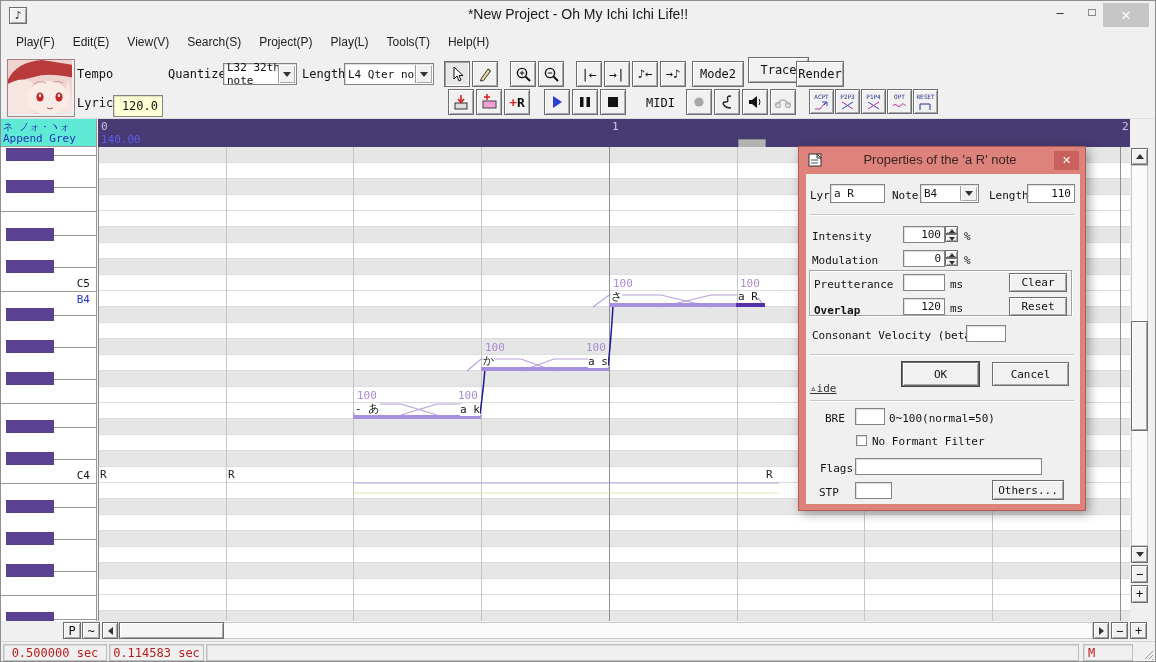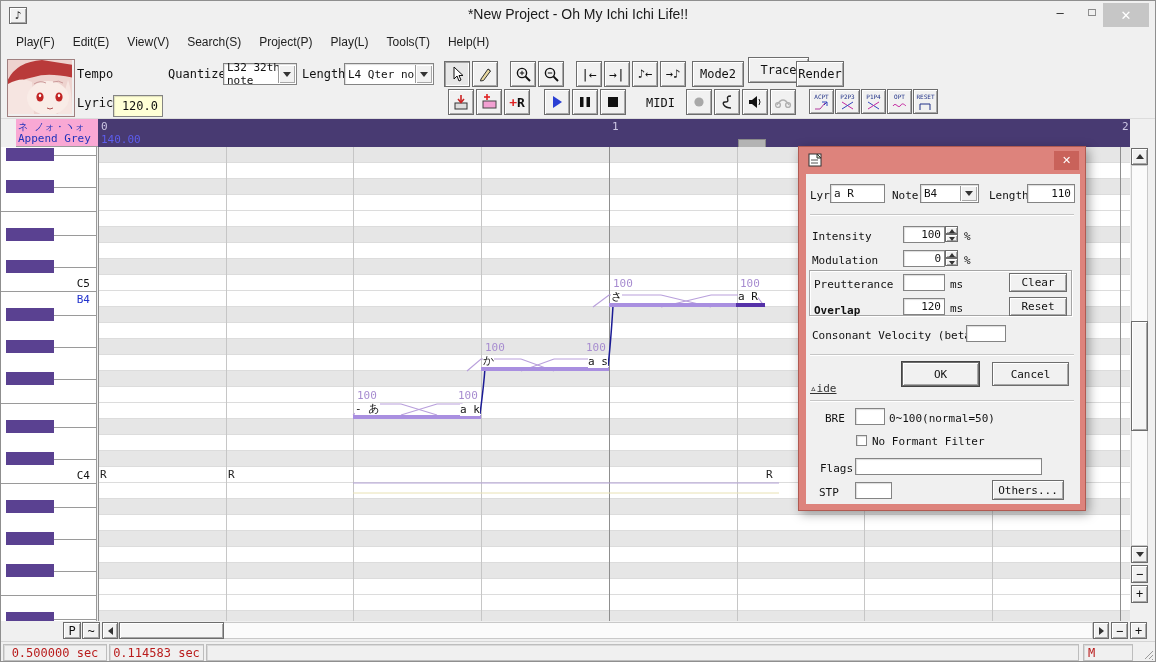--- a/index.html
+++ b/index.html
@@ -18,23 +18,23 @@
   .btn.pressed{background:#e7e7e7;box-shadow:inset 1px 1px 0 #a0a0a0, inset -1px -1px 0 #fff;}
   .btn.disabled{color:#aaa;}
   .sunken{position:absolute;background:#fff;border:1px solid #848484;
     box-shadow:inset 1px 1px 1px rgba(0,0,0,.14);box-sizing:border-box;
     font-family:var(--mono);font-size:12px;color:#111;display:flex;align-items:center;}
   .titlebar{position:absolute;left:0;top:0;width:100%;height:28px;background:#f0f0f0;}
   .title-text{position:absolute;left:0;top:5px;width:100%;text-align:center;font-size:14px;color:#1a1a1a;}
   .menubar{position:absolute;left:0;top:28px;width:100%;height:26px;display:flex;align-items:center;padding-left:6px;box-sizing:border-box;}
   .menu-item{font-size:12px;color:#222;padding:4px 9px;font-family:var(--ui);}
   .toolbar{position:absolute;left:0;top:54px;width:100%;height:64px;border-bottom:1px solid #dcdcdc;box-sizing:border-box;}
-  .corner-panel{position:absolute;left:0;top:118px;width:96px;height:28px;background:#f9a8d4;
+  .corner-panel{position:absolute;left:0;top:118px;width:96px;height:28px;background:#5eead4;
     border-right:1px solid #9a9a9a;border-bottom:1px solid #9a9a9a;box-sizing:border-box;
-    font-family:var(--mono);color:#2233bb;font-size:10px;line-height:12px;padding:2px 2px;overflow:hidden;margin-left:15px;}
+    font-family:var(--mono);color:#2233bb;font-size:10px;line-height:12px;padding:2px 2px;overflow:hidden;}
   .ruler{position:absolute;left:97px;top:118px;width:1032px;height:28px;}
   .piano{position:absolute;left:0;top:146px;width:96px;height:474px;background:#fff;border-right:1px solid #9a9a9a;box-sizing:border-box;overflow:hidden;}
   .grid{position:absolute;left:97px;top:146px;width:1032px;height:474px;background:#fff;overflow:hidden;}
   .scroll-track{position:absolute;background:#fbfbfb;border:1px solid #c9c9c9;box-sizing:border-box;}
   .statusbar{position:absolute;left:0;top:640px;width:100%;height:22px;background:#f0f0f0;border-top:1px solid #d5d5d5;}
   .status-panel{position:absolute;top:2px;height:17px;background:#f0f0f0;border:1px solid #bdbdbd;
     box-shadow:inset 1px 1px 0 #d9d9d9;box-sizing:border-box;font-family:var(--mono);
     font-size:12px;color:#b91c1c;display:flex;align-items:center;justify-content:center;}
   .dialog{position:absolute;left:797px;top:145px;width:288px;height:365px;background:#dd837c;
     border:1px solid #b05a52;box-shadow:3px 3px 10px rgba(0,0,0,.35);box-sizing:border-box;z-index:20;}
@@ -449,20 +449,21 @@
   </div>
 
   <div class="dialog">
     <div class="dlg-title">
       <svg class="abs" style="left:9px;top:6px;" width="15" height="15" viewBox="0 0 15 15">
         <rect x="1" y="1" width="12" height="12" fill="#fff" stroke="#333"></rect>
         <path d="M9,1 L13,5 L9,5 Z" fill="#cde8cd" stroke="#333"></path>
         <line x1="3" y1="7" x2="10" y2="7" stroke="#555"></line>
           <line x1="3" y1="10" x2="10" y2="10" stroke="#555"></line>
       </svg>
+      <div class="dlg-title-text">Properties of the 'a R' note</div>
       <div class="dlg-close">✕</div>
     </div>
     <div class="dlg-client">
       <div class="dlg-label" style="left:4px;top:15px;">Lyric</div>
       <div class="dlg-field" style="left:24px;top:10px;width:55px;height:19px;padding-left:3px;">a R</div>
       <div class="dlg-label" style="left:86px;top:15px;">Note</div>
       <div class="dlg-field" style="left:114px;top:10px;width:59px;height:19px;padding-left:3px;">
         <span>B4</span>
         <span class="select-arrow"></span>
       </div>

